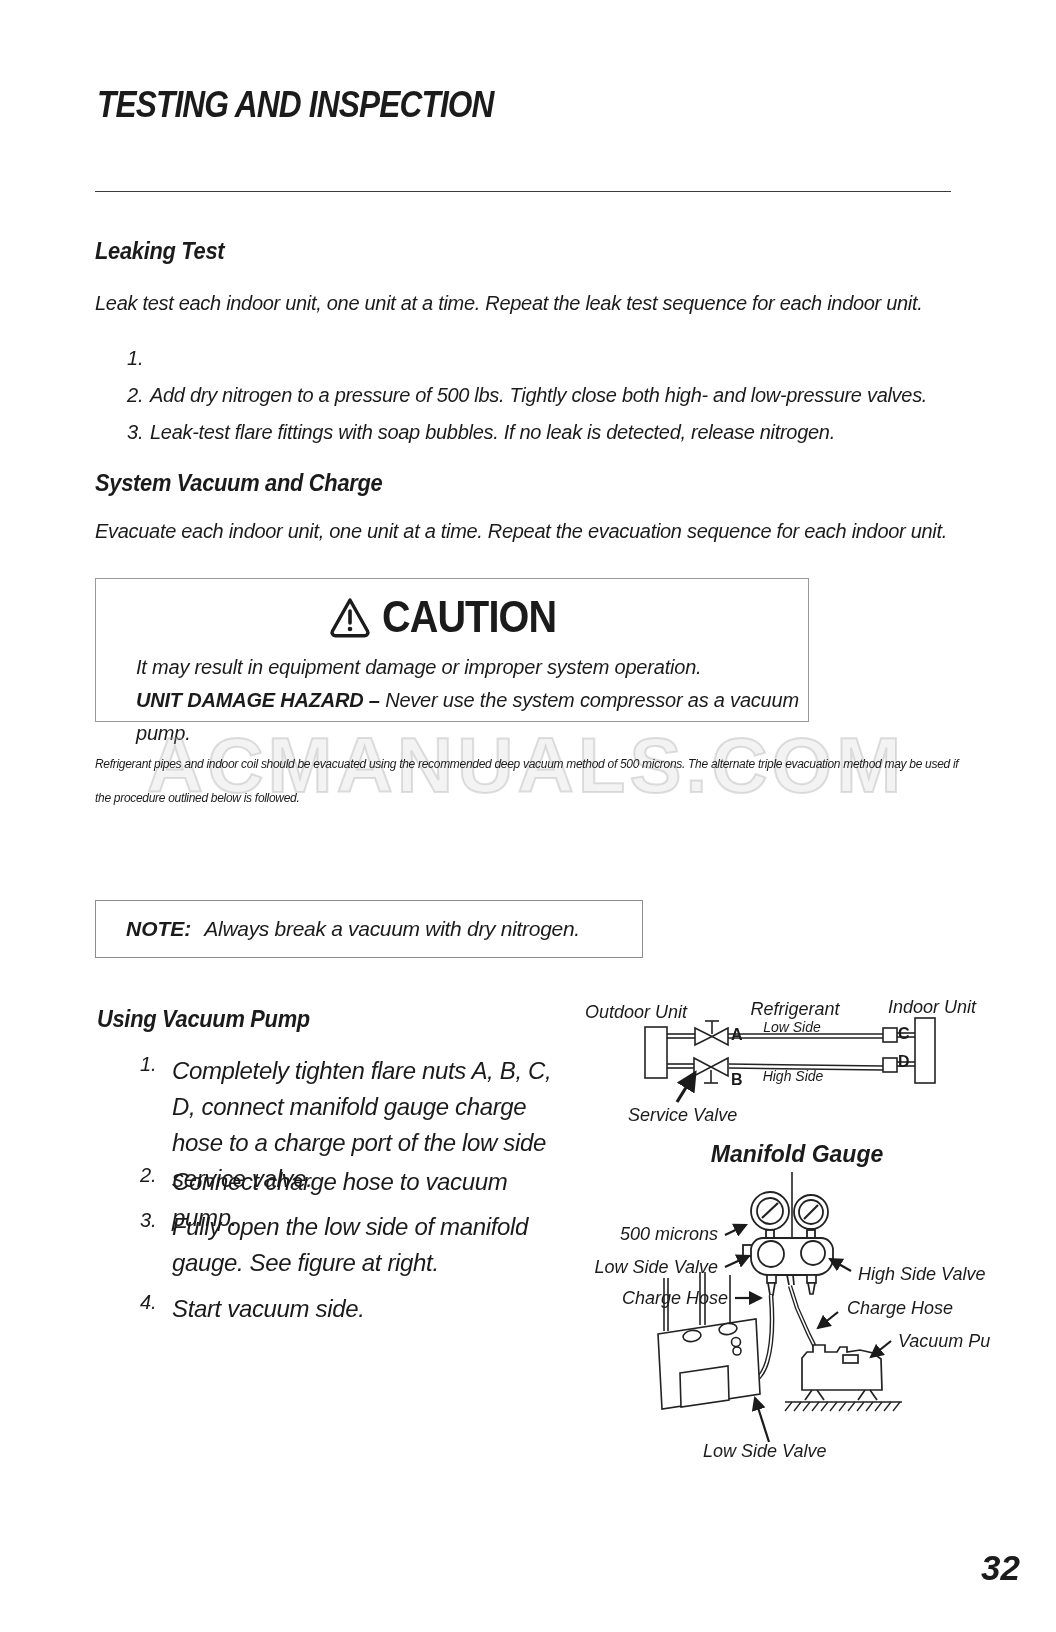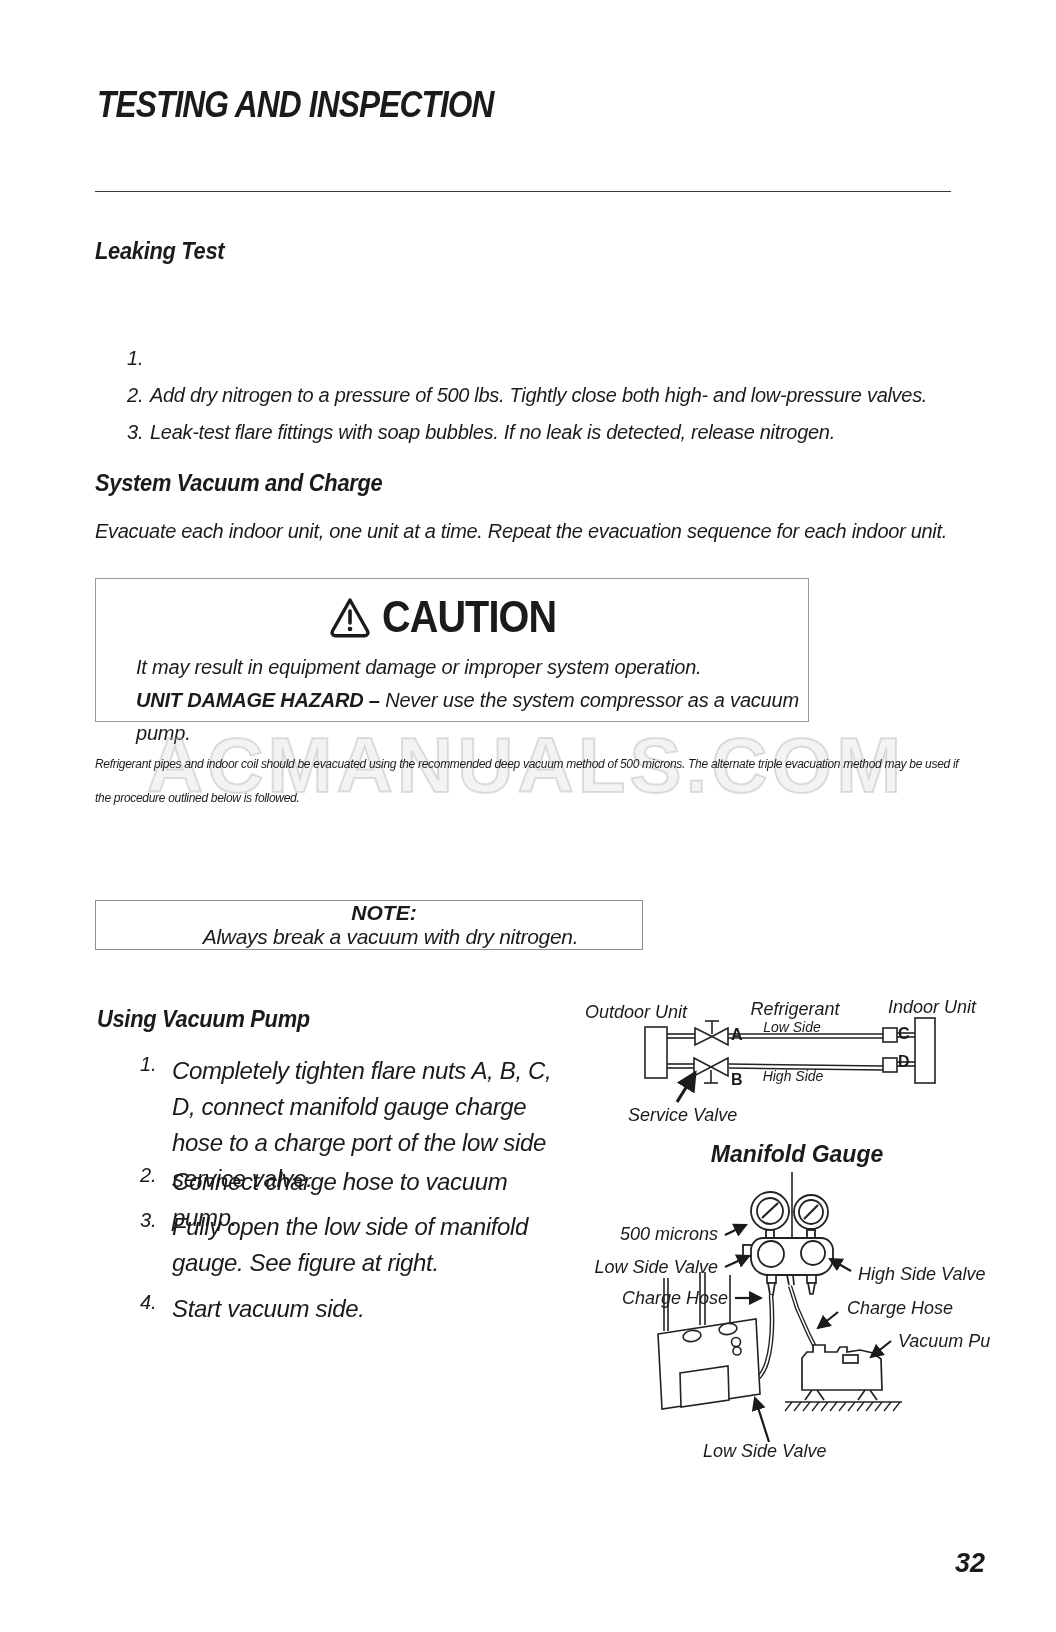--- a/index.html
+++ b/index.html
@@ -46,55 +46,56 @@
     font-size:78px; font-weight:bold; letter-spacing:4px; white-space:nowrap;
     color:rgba(190,190,190,0.18); -webkit-text-stroke:2px rgba(170,170,170,0.38);
     z-index:0;
   }
   .para {
     left:95px; top:748px; width:866px; font-size:12px; font-style:italic;
     letter-spacing:-0.3px; line-height:33.5px; z-index:1;
   }
 
   .note-box {
-    left:95px; top:900px; width:548px; height:50px; border:1.6px solid #8d8d8d;
-    box-sizing:border-box; display:flex; align-items:center; padding-left:30px; background:#fff;flex-direction:column;
+    left:95px; top:900px; width:548px; height:58px; border:1.6px solid #8d8d8d;
+    box-sizing:border-box; display:flex; align-items:center; padding-left:30px; background:#fff;
   }
   .note-label { font-size:21px; font-weight:bold; font-style:italic; }
   .note-text { font-size:21px; font-style:italic; margin-left:13px; letter-spacing:-0.3px; white-space:nowrap; }
 
   .uvp-head { left:97px; top:1006px; }
   .vp-step { position:absolute; display:flex; }
   .vp-step .n { position:absolute; left:140px; font-size:20px; font-style:italic; }
   .vp-step .t {
     position:absolute; left:172px; width:392px; font-size:24px; font-style:italic;
     letter-spacing:-0.35px; line-height:36px;
   }
 
   .fig { left:540px; top:990px; }
   .page-num {
-    left:920px; top:1548px; width:100px; text-align:center;
-    font-size:27px; font-weight:bold; font-style:italic;
+    left:920px; top:1548px; width:100px; text-align:right;
+    font-size:35px; font-weight:bold; font-style:italic;
   }
 
   
   .dlabel { font:italic 18px "Liberation Sans", sans-serif; fill:#1b1b1b; }
   .dsmall { font:italic 14px "Liberation Sans", sans-serif; fill:#1b1b1b; }
   .dbold  { font:bold 16px "Liberation Sans", sans-serif; fill:#1b1b1b; }
   .dtitle { font:italic bold 23px "Liberation Sans", sans-serif; fill:#1b1b1b; }
 </style>
 </head>
 <body>
 
 <div class="page">
 
   <div class="abs doc-title">TESTING AND INSPECTION</div>
   <div class="abs rule"></div>
 
   <div class="abs h2" style="left:95px; top:238px;">Leaking Test</div>
+  <div class="abs body-line" style="left:95px; top:292px;">Leak test each indoor unit, one unit at a time. Repeat the leak test sequence for each indoor unit.</div>
 
   <div class="abs num-list">
     <div class="num-row">
       <span class="n">1.</span>
     </div>
     <div class="num-row">
       <span class="n">2.</span>
       <span class="t">Add dry nitrogen to a pressure of 500 lbs. Tightly close both high- and low-pressure valves.</span>
     </div>
     <div class="num-row">

